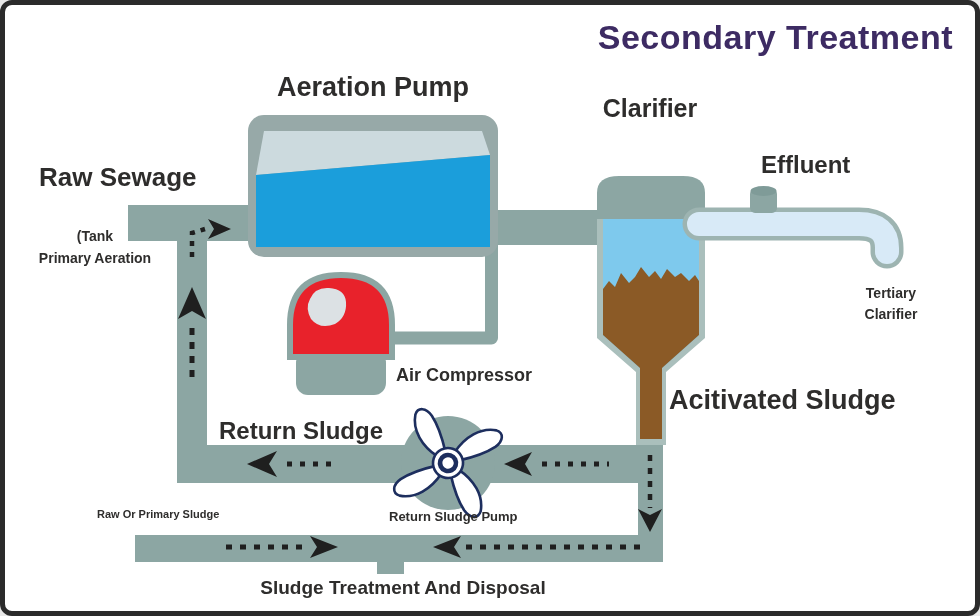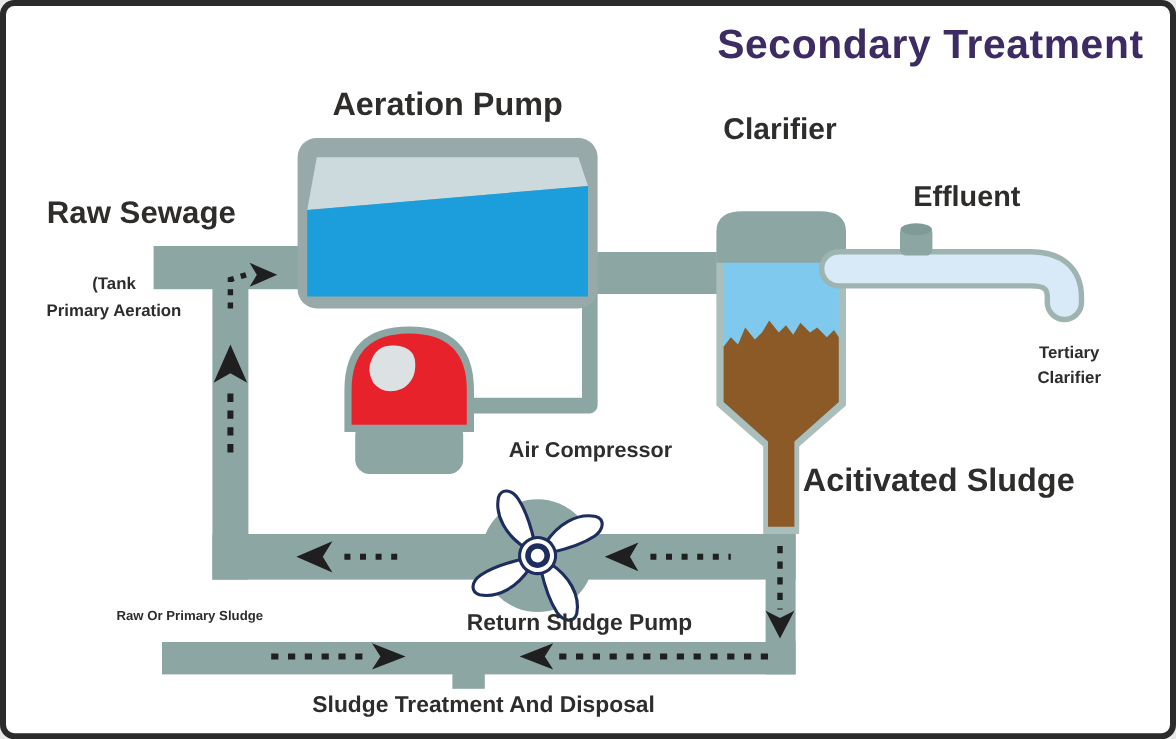--- a/index.html
+++ b/index.html
@@ -158,22 +158,23 @@
 
   <div class="lbl" style="left:756px;top:146px;font-size:24px;">Effluent</div>
 
   <div class="lbl center" style="left:824px;top:254px;width:124px;font-size:14px;line-height:1.5;margin-top:24px;">
     <span>Tertiary</span><br>
     <span>Clarifier</span>
   </div>
 
   <div class="lbl" style="left:664px;top:379px;font-size:27px;">Acitivated Sludge</div>
 
-  <div class="lbl" style="left:391px;top:360px;font-size:18px;margin-left:28px;">Air Compressor</div>
+  <div class="lbl" style="left:391px;top:360px;font-size:18px;">Air Compressor</div>
 
+  <div class="lbl" style="left:214px;top:412px;font-size:24px;">Return Sludge</div>
 
-  <div class="lbl" style="left:384px;top:504px;font-size:19px;">Return Sludge  Pump</div>
+  <div class="lbl" style="left:384px;top:504px;font-size:13px;">Return Sludge  Pump</div>
 
   <div class="lbl" style="left:92px;top:503px;font-size:11px;">Raw Or Primary Sludge</div>
 
   <div class="lbl center" style="left:238px;top:572px;width:320px;font-size:19px;">Sludge Treatment And Disposal</div>
 
 </div>
 
 </body></html>

